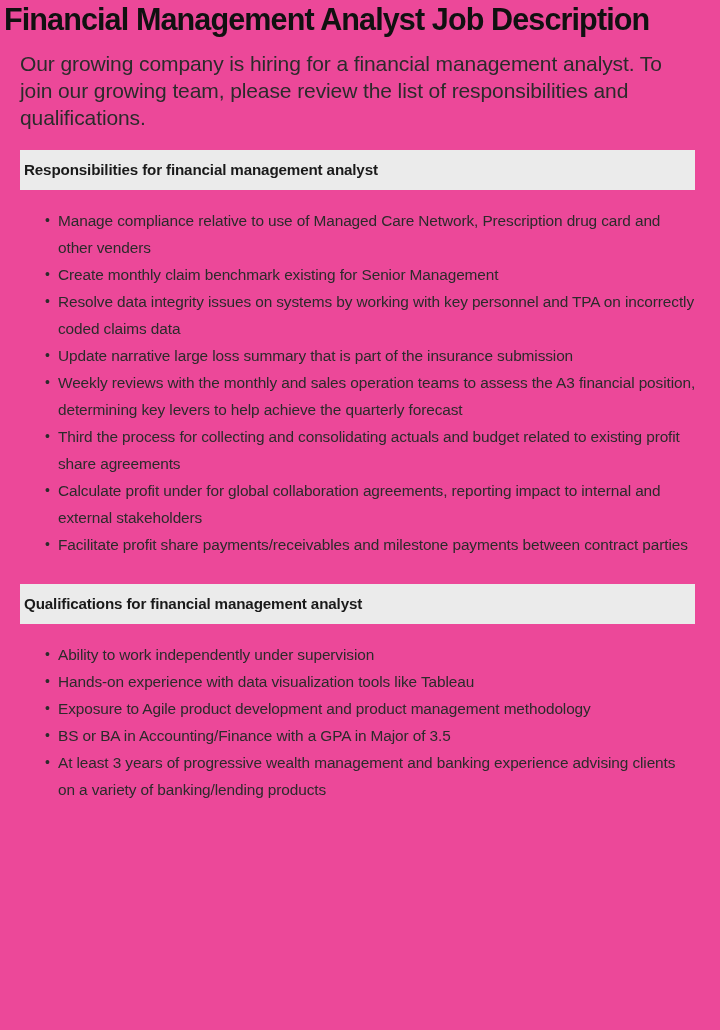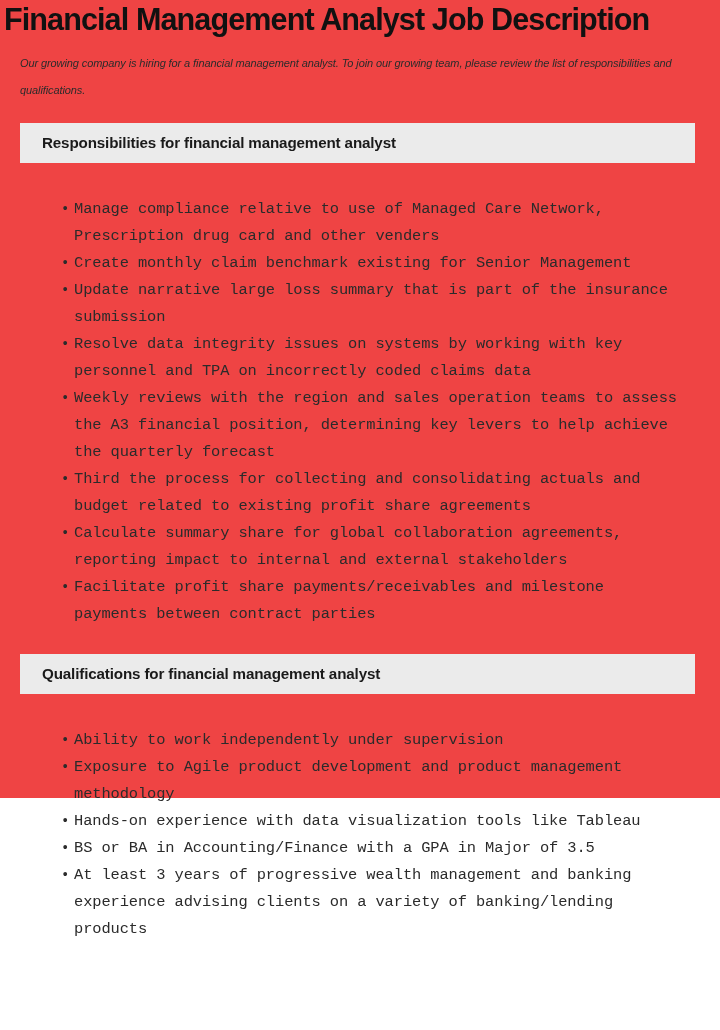--- a/index.html
+++ b/index.html
@@ -11,75 +11,73 @@
     width: 720px;
     height: 1030px;
     font-family: "Liberation Sans", "DejaVu Sans", sans-serif;
     color: #1c1c1c;
     overflow: hidden;
   }
 
   .page {
     position: relative;
     width: 720px;
-    height: 798px;
+    height: 1030px;
     box-sizing: border-box;
-    background: #ef4444;
+    background: #ec4899;
   }
 
   
   .doc-title {
     margin: 0;
     padding: 2px 0 0 4px;
     font-size: 31px;
     line-height: 36px;
     font-weight: bold;
     letter-spacing: -0.9px;
     color: #111111;
     white-space: nowrap;
     transform: scaleX(0.985);
     transform-origin: left center;
   }
 
   
   .intro {
     margin: 0;
     padding: 12px 22px 0 20px;
-    font-size: 11px;
+    font-size: 21px;
     line-height: 27px;
     color: #2b2b2b;
     letter-spacing: -0.1px;
-    font-style: italic;
   }
 
   
   .section-band {
     margin: 19px 0 0 20px;
     width: 675px;
     box-sizing: border-box;
     background: #ebebeb;
-    padding: 10px 0 11px 22px;
+    padding: 10px 0 11px 4px;
   }
   .section-band.qualifications {
     margin-top: 26px;
   }
   .section-band-title {
     font-size: 15.2px;
     line-height: 19px;
     font-weight: bold;
     color: #1a1a1a;
     letter-spacing: -0.15px;
   }
 
   
   ul.bullets {
-    margin: 16px;
+    margin: 0;
     padding: 17px 24px 0 45px;
     list-style: none;
-    font-family: Liberation Mono, monospace;
   }
   ul.bullets.qual {
     padding-top: 17px;
   }
   ul.bullets li {
     position: relative;
     padding-left: 13px;
     font-size: 15.4px;
     line-height: 27px;
     color: #2b2b2b;
@@ -104,33 +102,33 @@
 
   <p class="intro">Our growing company is hiring for a financial management analyst. To join our growing team, please review the list of responsibilities and qualifications.</p>
 
   <div class="section-band responsibilities">
     <div class="section-band-title">Responsibilities for financial management analyst</div>
   </div>
 
   <ul class="bullets">
     <li>Manage compliance relative to use of Managed Care Network, Prescription drug card and other venders</li>
     <li>Create monthly claim benchmark existing for Senior Management</li>
+    <li>Resolve data integrity issues on systems by working with key personnel and TPA on incorrectly coded claims data</li>
     <li>Update narrative large loss summary that is part of the insurance submission</li>
-    <li>Resolve data integrity issues on systems by working with key personnel and TPA on incorrectly coded claims data</li>
-    <li>Weekly reviews with the region and sales operation teams to assess the A3 financial position, determining key levers to help achieve the quarterly forecast</li>
+    <li>Weekly reviews with the monthly and sales operation teams to assess the A3 financial position, determining key levers to help achieve the quarterly forecast</li>
     <li>Third the process for collecting and consolidating actuals and budget related to existing profit share agreements</li>
-    <li>Calculate summary share for global collaboration agreements, reporting impact to internal and external stakeholders</li>
+    <li>Calculate profit under for global collaboration agreements, reporting impact to internal and external stakeholders</li>
     <li>Facilitate profit share payments/receivables and milestone payments between contract parties</li>
   </ul>
 
   <div class="section-band qualifications">
     <div class="section-band-title">Qualifications for financial management analyst</div>
   </div>
 
   <ul class="bullets qual">
     <li>Ability to work independently under supervision</li>
+    <li>Hands-on experience with data visualization tools like Tableau</li>
     <li>Exposure to Agile product development and product management methodology</li>
-    <li>Hands-on experience with data visualization tools like Tableau</li>
     <li>BS or BA in Accounting/Finance with a GPA in Major of 3.5</li>
     <li>At least 3 years of progressive wealth management and banking experience advising clients on a variety of banking/lending products</li>
   </ul>
 
 </div>
 
 </body></html>

